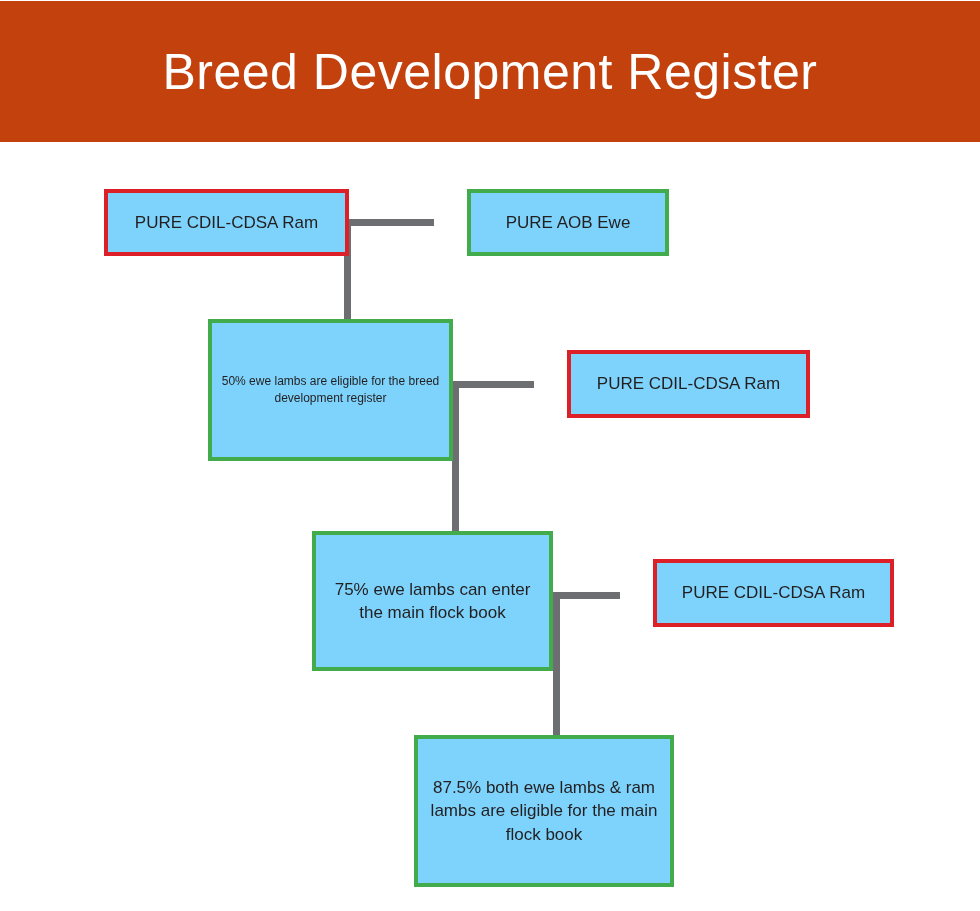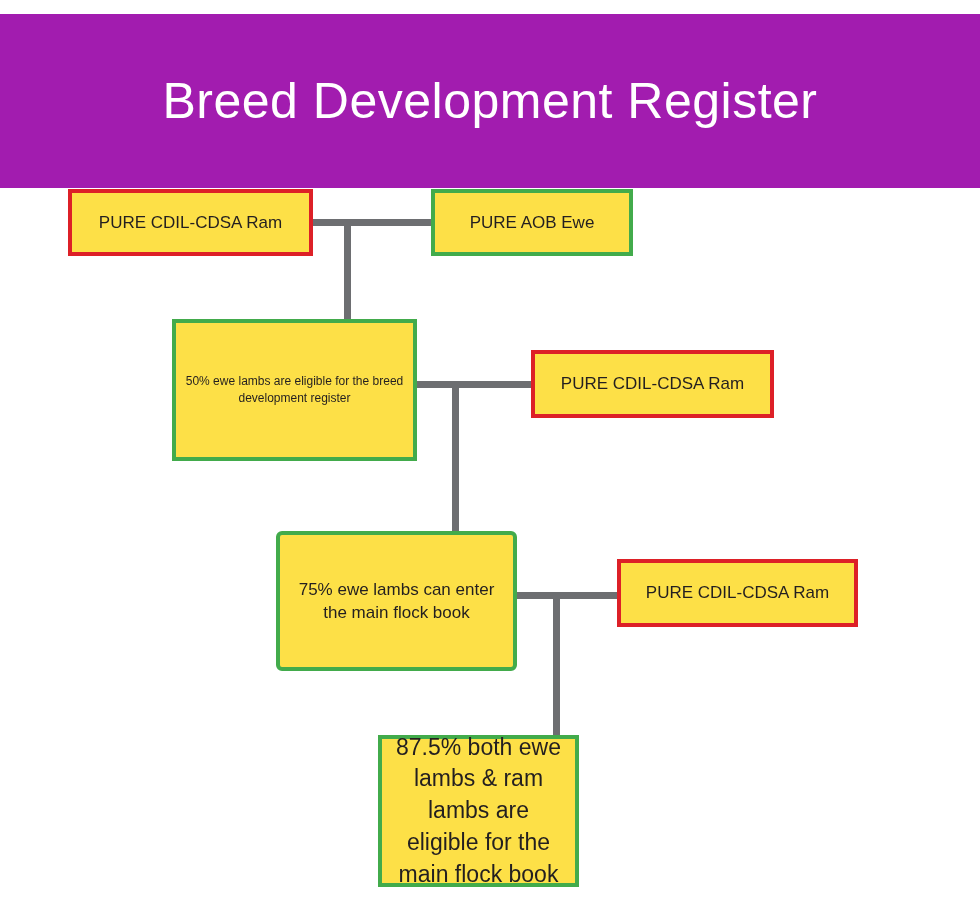--- a/index.html
+++ b/index.html
@@ -12,24 +12,24 @@
     height: 911px;
     font-family: "Liberation Sans", sans-serif;
     position: relative;
     overflow: hidden;
   }
 
   
   #header-banner {
     position: absolute;
     left: 0;
-    top: 14px;
+    top: 1px;
     width: 980px;
-    height: 174px;
-    background: #a21caf;
+    height: 141px;
+    background: #c2410c;
     display: flex;
     align-items: center;
     justify-content: center;
   }
   #page-title {
     color: #ffffff;
     font-size: 50px;
     font-weight: 400;
     letter-spacing: 0.5px;
     font-family: "Liberation Sans", sans-serif;
@@ -42,48 +42,49 @@
     left: 0;
     top: 141px;
     width: 980px;
     height: 770px;
   }
 
   
   .node {
     position: absolute;
     box-sizing: border-box;
-    background: #fde047;
+    background: #7dd3fc;
     display: flex;
     align-items: center;
     justify-content: center;
     text-align: center;
     color: #231f20;
     z-index: 3;
+    margin-left: 36px;
   }
   .node .node-text {
     display: block;
     line-height: 1.38;
     padding: 0 8px;
   }
   .node.red {
     border: 4px solid #dd2027;
   }
   .node.green {
     border: 4px solid #42ab4b;
   }
 
   
   #node-ram-1   { left: 68px;  top: 48px;  width: 245px; height: 67px;  font-size: 17px; }
   #node-ewe-1   { left: 431px; top: 48px;  width: 202px; height: 67px;  font-size: 17px; }
   #node-reg-50  { left: 172px; top: 178px; width: 245px; height: 142px; font-size: 12px; }
   #node-ram-2   { left: 531px; top: 209px; width: 243px; height: 68px;  font-size: 17px; }
-  #node-flock-75{ left: 276px; top: 390px; width: 241px; height: 140px; font-size: 17px; border-radius: 6px; }
+  #node-flock-75{ left: 276px; top: 390px; width: 241px; height: 140px; font-size: 17px; }
   #node-ram-3   { left: 617px; top: 418px; width: 241px; height: 68px;  font-size: 17px; }
-  #node-both-87 { left: 378px; top: 594px; width: 201px; height: 152px; font-size: 23px; }
+  #node-both-87 { left: 378px; top: 594px; width: 260px; height: 152px; font-size: 17px; }
 
   
   .connector {
     position: absolute;
     background: #6d6e71;
     z-index: 1;
   }
   .connector.h { height: 7px; }
   .connector.v { width: 7px; }
 

